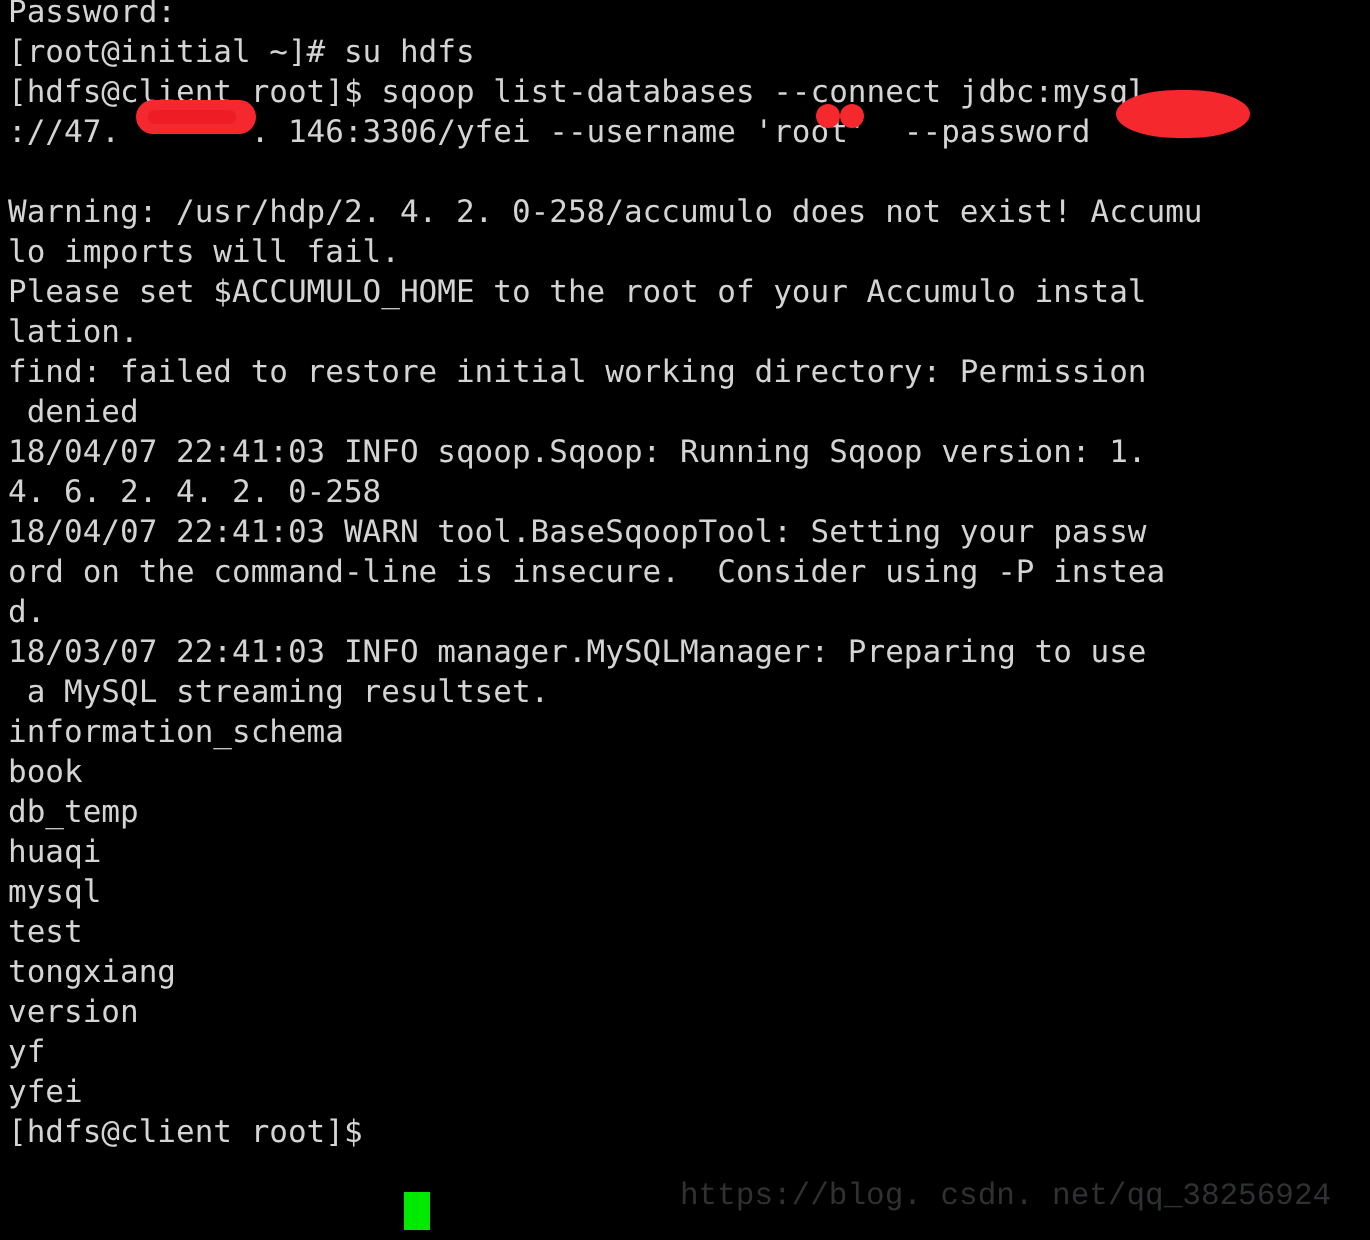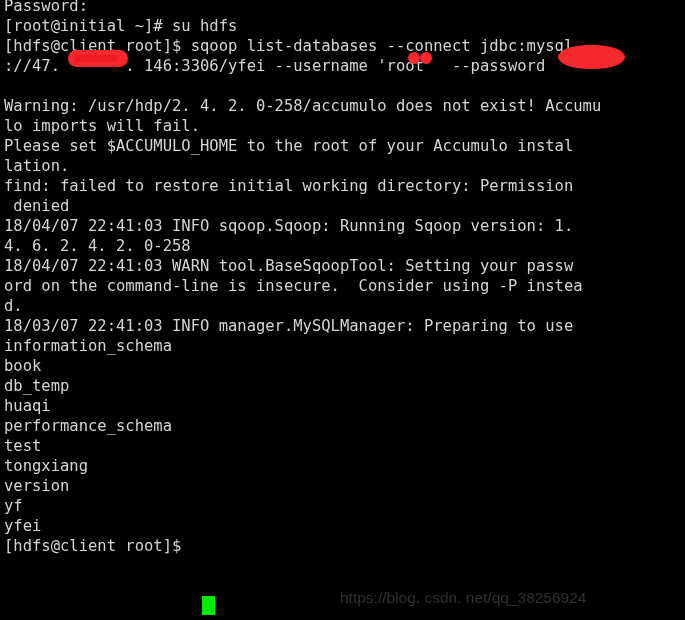--- a/index.html
+++ b/index.html
@@ -109,21 +109,21 @@
     top: 596px;
     width: 13px;
     height: 19px;
     background: #00ea00;
   }
 
   #watermark {
     position: absolute;
     left: 340px;
     top: 588px;
-    font-family: Liberation Sans, sans-serif;
+    font-family: Liberation Mono, monospace;
     font-size: 15.5px;
     line-height: 20px;
     color: #2f3133;
     white-space: pre;
   }
 </style>
 </head>
 <body>
 
 <div id="terminal">
@@ -139,25 +139,26 @@
     <span class="line">Please set $ACCUMULO_HOME to the root of your Accumulo instal</span>
     <span class="line">lation.</span>
     <span class="line">find: failed to restore initial working directory: Permission</span>
     <span class="line"> denied</span>
     <span class="line">18/04/07 22:41:03 INFO sqoop.Sqoop: Running Sqoop version: 1.</span>
     <span class="line">4. 6. 2. 4. 2. 0-258</span>
     <span class="line">18/04/07 22:41:03 WARN tool.BaseSqoopTool: Setting your passw</span>
     <span class="line">ord on the command-line is insecure.  Consider using -P instea</span>
     <span class="line">d.</span>
     <span class="line">18/03/07 22:41:03 INFO manager.MySQLManager: Preparing to use</span>
+    <span class="line"> a MySQL streaming resultset.</span>
     <span class="line">information_schema</span>
     <span class="line">book</span>
     <span class="line">db_temp</span>
     <span class="line">huaqi</span>
-    <span class="line">performance_schema</span>
+    <span class="line">mysql</span>
     <span class="line">test</span>
     <span class="line">tongxiang</span>
     <span class="line">version</span>
     <span class="line">yf</span>
     <span class="line">yfei</span>
     <span class="line">[hdfs@client root]$ </span>
   </div>
 
   <div class="redaction" id="redact-ip"></div>
   <div class="redaction" id="redact-user-a"></div>

